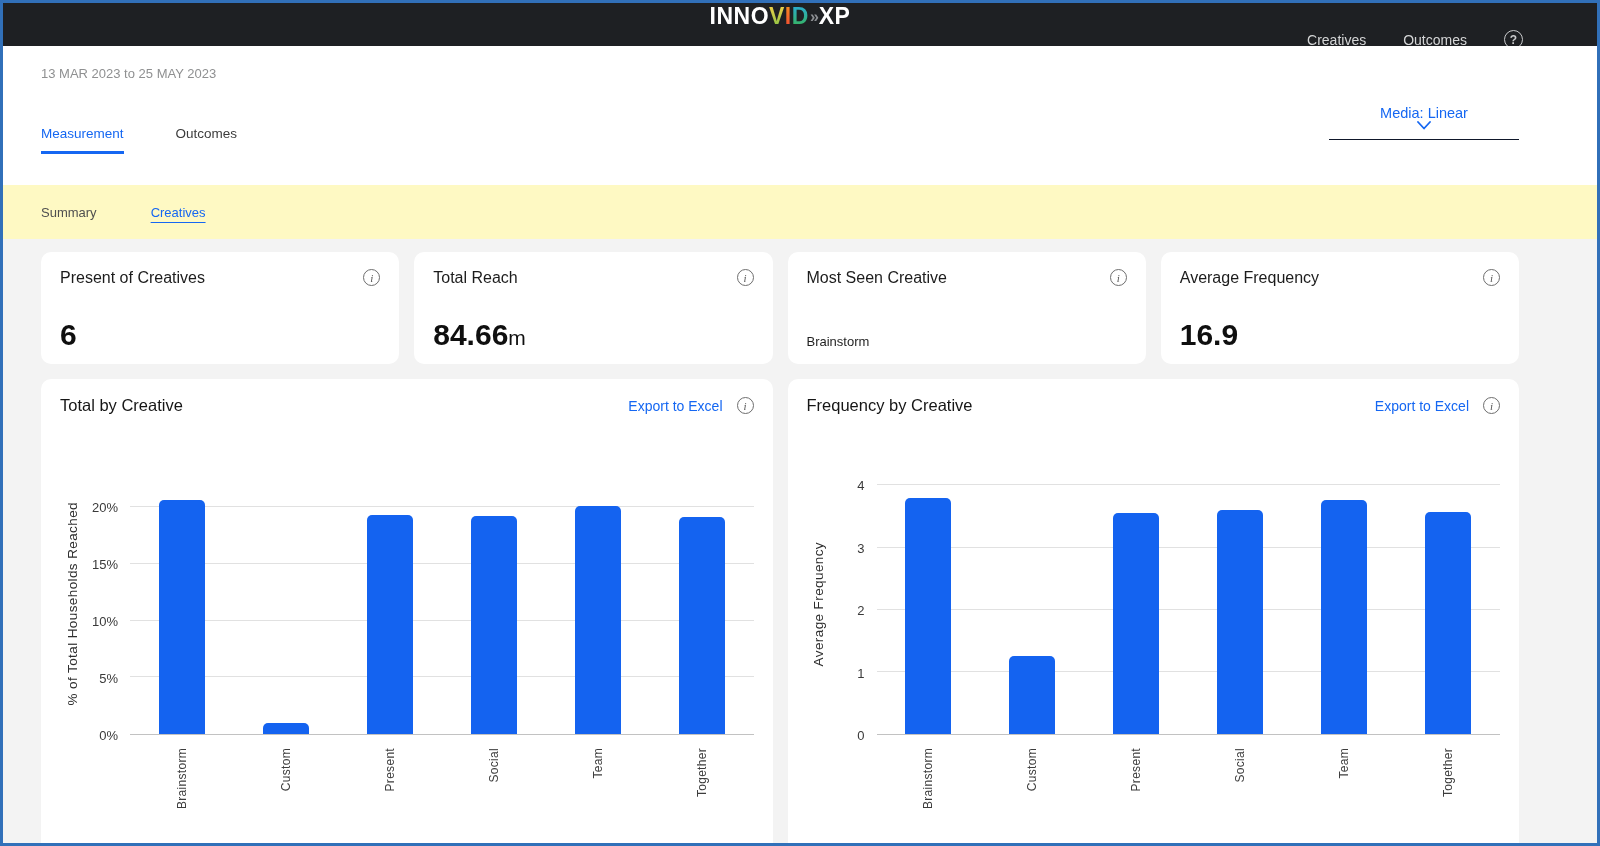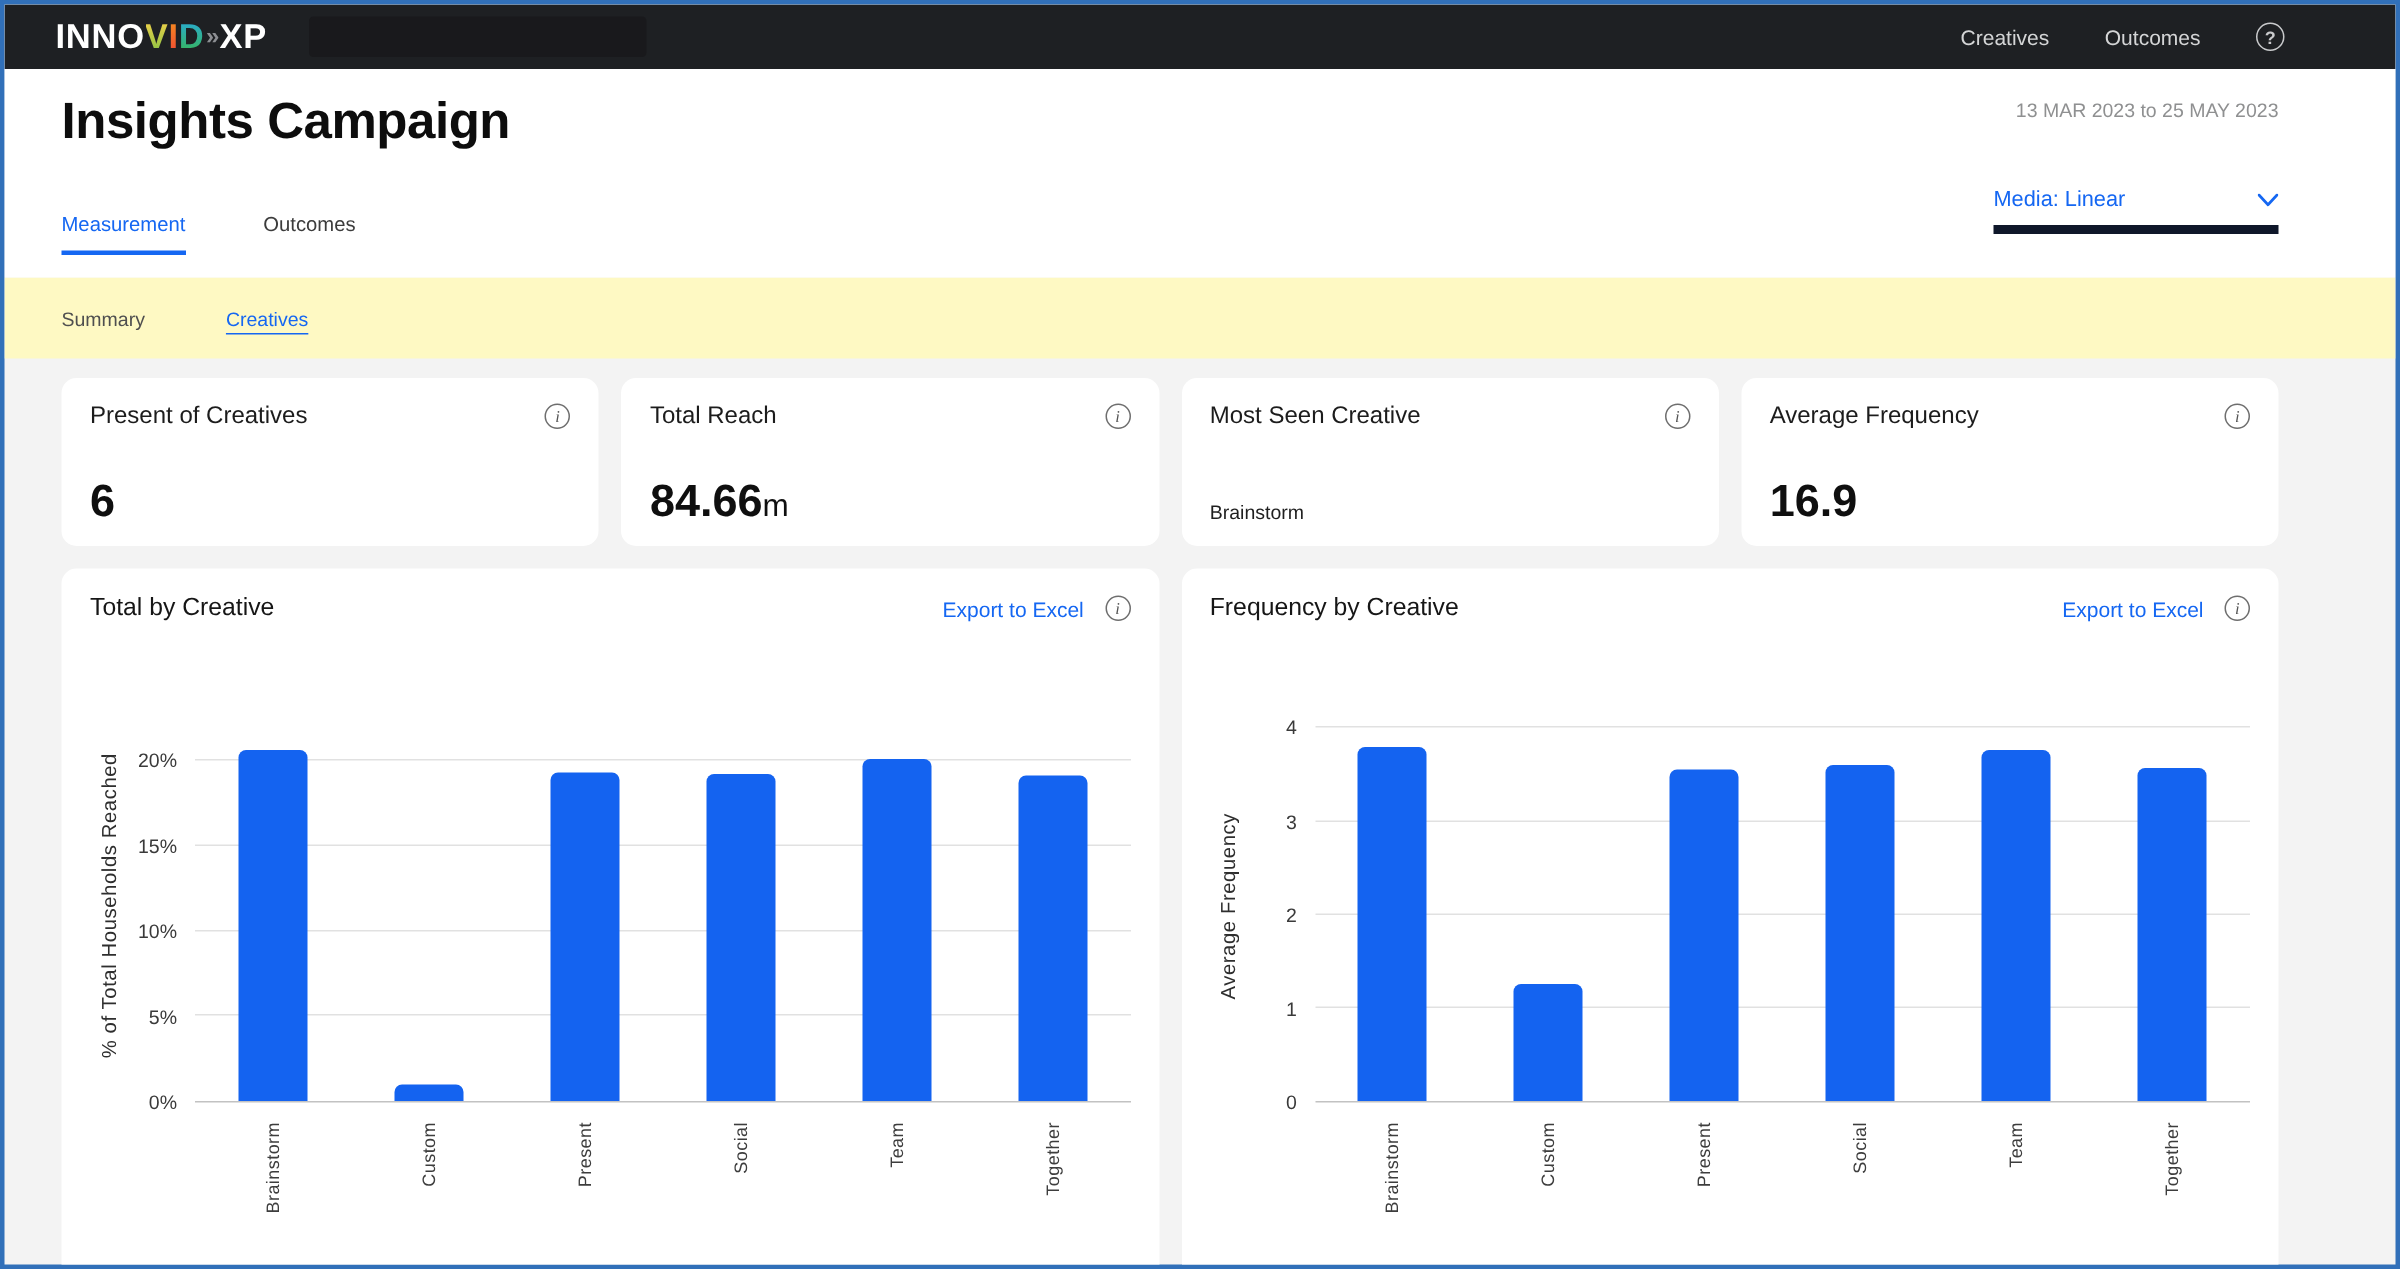--- a/index.html
+++ b/index.html
@@ -11,20 +11,21 @@
     overflow:hidden;
     position:relative;
     --accent:#1567f2;
   }
 
   
   .top-nav {
     height:43px; background:#1e2023;
     display:flex; align-items:center;
     padding:0 74px 0 34px;
+    flex-direction:column;
   }
   .logo { display:flex; align-items:center; font-weight:800; font-size:23px; letter-spacing:.5px; white-space:nowrap; }
   .logo .lg-white { color:#fff; }
   .logo .lg-v { background:linear-gradient(180deg,#ffd24a,#7ac143); -webkit-background-clip:text; background-clip:text; color:transparent; }
   .logo .lg-i { background:linear-gradient(180deg,#f7941d,#ef4136); -webkit-background-clip:text; background-clip:text; color:transparent; }
   .logo .lg-d { background:linear-gradient(180deg,#27aae1,#39b54a); -webkit-background-clip:text; background-clip:text; color:transparent; }
   .logo .lg-sep { color:#8d8f93; font-size:16px; margin:0 2px 0 1px; letter-spacing:-2px; }
   .masked-box { margin-left:28px; width:225px; height:27px; background:#19191c; border-radius:3px; }
   .nav-right { margin-left:auto; display:flex; align-items:center; gap:37px; }
   .nav-link { color:#d4d5d6; font-size:14px; text-decoration:none; cursor:pointer; }
@@ -40,21 +41,21 @@
   .page-title { font-size:34px; font-weight:800; color:#0d0d0d; letter-spacing:-.3px; }
   .date-range { font-size:13px; color:#8f9091; padding-top:4px; }
   .header-row2 { margin-top:24px; display:flex; align-items:flex-end; justify-content:space-between; }
   .tabs { display:flex; gap:52px; }
   .tab { font-size:13.5px; color:#3c3c3c; padding-bottom:13px; cursor:pointer; position:relative; }
   .tab.active { color:var(--accent); }
   .tab.active::after { content:""; position:absolute; left:0; right:0; bottom:0; height:3px; background:var(--accent); }
   .media-select {
     display:flex; align-items:center; justify-content:space-between;
     width:190px; margin-bottom:14px; padding-bottom:9px;
-    border-bottom:6px solid #0f172a; cursor:pointer;
+    border-bottom:1px solid #0f172a; cursor:pointer;flex-direction:column;
   }
   .media-text { font-size:14.5px; color:var(--accent); }
   .chevron-down { width:14px; height:9px; }
 
   
   .subnav { background:#fef9c3; height:54px; display:flex; align-items:center; gap:54px; padding:0 78px 0 38px; }
   .subtab { font-size:13px; color:#4f4f4f; cursor:pointer; }
   .subtab.active { color:var(--accent); text-decoration:underline; text-underline-offset:5px; text-decoration-thickness:1px; }
 
   
@@ -120,21 +121,20 @@
   <div class="masked-box"></div>
   <div class="nav-right">
     <a class="nav-link">Creatives</a>
     <a class="nav-link">Outcomes</a>
     <span class="help-icon">?</span>
   </div>
 </div>
 
 <div class="page-header">
   <div class="header-row1">
-    <h1 class="page-title">Insights Campaign</h1>
     <div class="date-range">13 MAR 2023 to 25 MAY 2023</div>
   </div>
   <div class="header-row2">
     <div class="tabs">
       <div class="tab active">Measurement</div>
       <div class="tab">Outcomes</div>
     </div>
     <div class="media-select">
       <span class="media-text">
         <span>Media:</span>&nbsp;<span>Linear</span>

